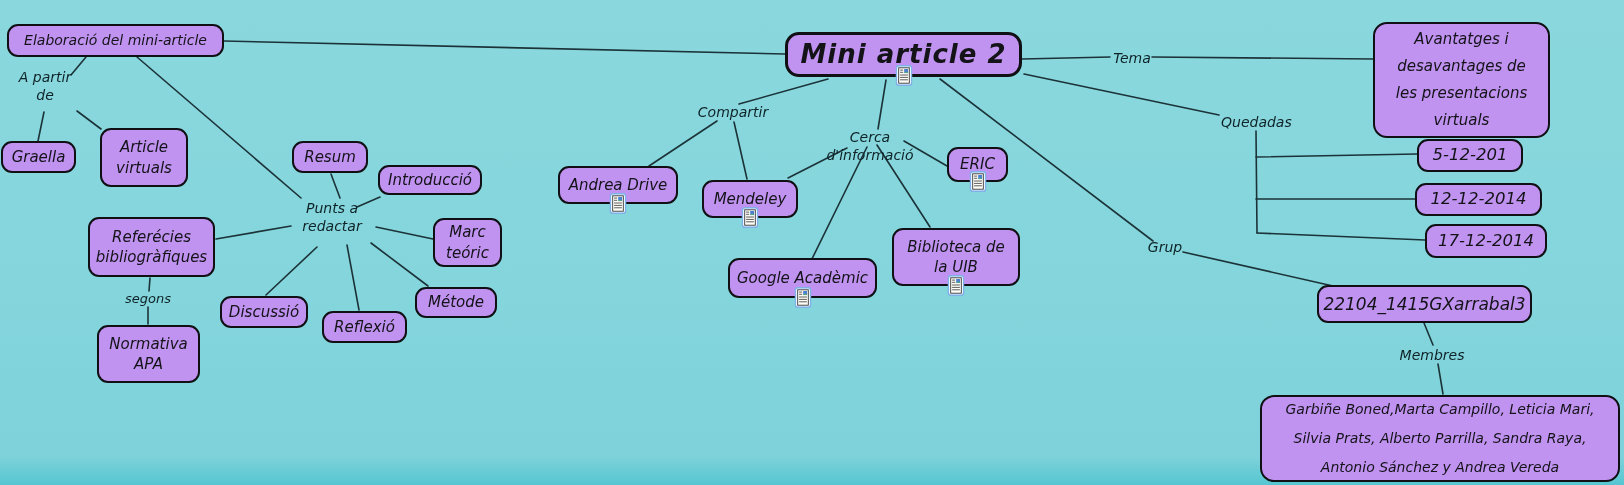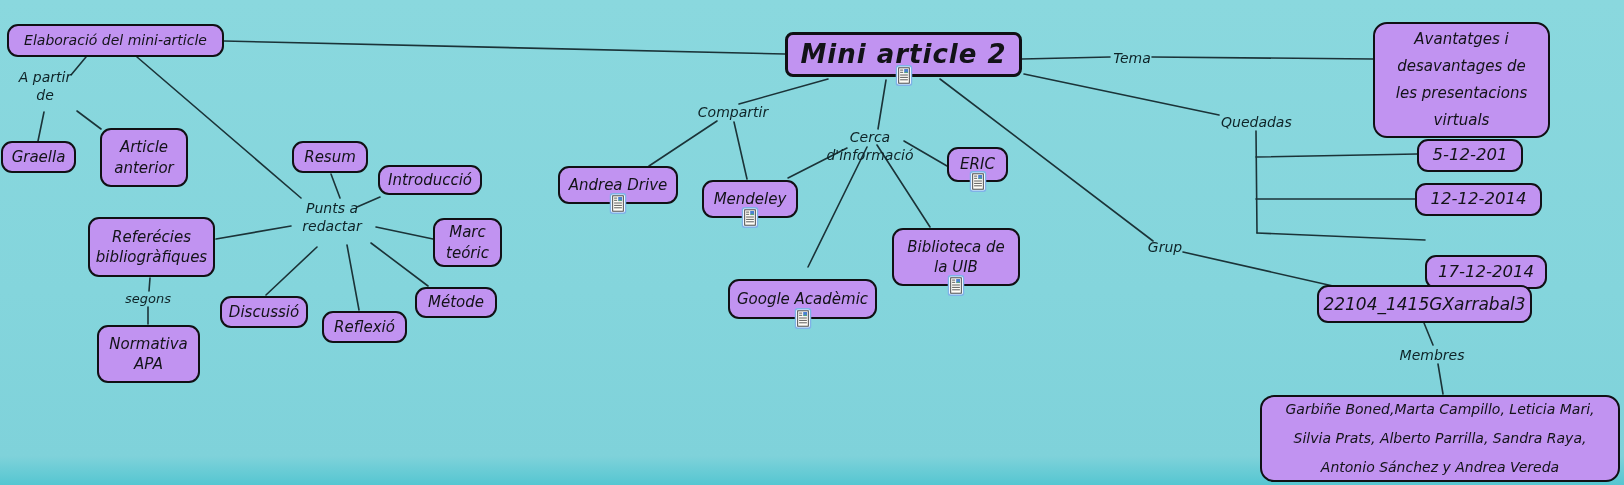--- a/index.html
+++ b/index.html
@@ -9,21 +9,21 @@
     font-family:"DejaVu Sans",sans-serif;
   }
   .edges{position:absolute;left:0;top:0;}
   .node{
     position:absolute;display:flex;align-items:center;justify-content:center;
     box-sizing:border-box;padding:0 6px;text-align:center;
     background:#c193f1;border:2.5px solid #101014;border-radius:11px;
     color:#131318;font-style:italic;font-size:15px;line-height:1.35;
   }
   .lbl{white-space:pre-line;}
-  .root{font-size:26px;font-weight:bold;border-width:3px;border-radius:8px;letter-spacing:1px;}
+  .root{font-size:26px;font-weight:bold;border-width:3px;border-radius:14px;letter-spacing:1px;}
   .fs14{font-size:14px}.fs165{font-size:16.5px}.fs17{font-size:17px}
   .lh27{line-height:27px}.lh29{line-height:29px}.r14{border-radius:14px}
   .elabel{
     position:absolute;text-align:center;font-style:italic;font-size:14px;
     color:#0e2327;line-height:1.32;white-space:pre-line;
   }
   .fs13{font-size:13px}
   .note{position:absolute;left:50%;bottom:-12px;transform:translateX(-50%);}
 </style>
 </head>
@@ -95,21 +95,21 @@
   </div>
 
   <div class="node fs14" style="left:7px;top:24px;width:217px;height:33px;">
     <span class="lbl">Elaboració del mini-article</span>
   </div>
   <div class="node" style="left:1px;top:141px;width:75px;height:32px;">
     <span class="lbl">Graella</span>
   </div>
   <div class="node" style="left:100px;top:128px;width:88px;height:59px;">
     <span class="lbl">Article
-anterior</span>
+virtuals</span>
   </div>
   <div class="node" style="left:292px;top:141px;width:76px;height:32px;">
     <span class="lbl">Resum</span>
   </div>
   <div class="node" style="left:378px;top:165px;width:104px;height:30px;">
     <span class="lbl">Introducció</span>
   </div>
   <div class="node" style="left:88px;top:217px;width:127px;height:60px;">
     <span class="lbl">Referécies
 bibliogràfiques</span>
@@ -143,21 +143,21 @@
     <svg class="note" width="17" height="21">
         <use href="#noteicon"></use>
       </svg>
   </div>
   <div class="node" style="left:947px;top:147px;width:61px;height:35px;">
     <span class="lbl">ERIC</span>
     <svg class="note" width="17" height="21">
         <use href="#noteicon"></use>
       </svg>
   </div>
-  <div class="node" style="left:728px;top:279px;width:149px;height:40px;">
+  <div class="node" style="left:728px;top:258px;width:149px;height:40px;">
     <span class="lbl">Google Acadèmic</span>
     <svg class="note" width="17" height="21">
         <use href="#noteicon"></use>
       </svg>
   </div>
   <div class="node" style="left:892px;top:228px;width:128px;height:58px;">
     <span class="lbl">Biblioteca de
 la UIB</span>
     <svg class="note" width="17" height="21">
         <use href="#noteicon"></use>
@@ -169,21 +169,21 @@
 desavantages de
 les presentacions
 virtuals</span>
   </div>
   <div class="node fs165" style="left:1417px;top:139px;width:106px;height:33px;">
     <span class="lbl">5-12-201</span>
   </div>
   <div class="node fs165" style="left:1415px;top:183px;width:127px;height:33px;">
     <span class="lbl">12-12-2014</span>
   </div>
-  <div class="node fs165" style="left:1425px;top:224px;width:122px;height:34px;margin-top:31px;">
+  <div class="node fs165" style="left:1425px;top:224px;width:122px;height:34px;">
     <span class="lbl">17-12-2014</span>
   </div>
   <div class="node fs17" style="left:1317px;top:285px;width:215px;height:38px;text-align:center;">
     <span class="lbl">22104_1415GXarrabal3</span>
   </div>
   <div class="node fs14 lh29 r14" style="left:1260px;top:395px;width:360px;height:87px;">
     <span class="lbl">Garbiñe Boned,Marta Campillo, Leticia Mari,
 Silvia Prats, Alberto Parrilla, Sandra Raya,
 Antonio Sánchez y Andrea Vereda</span>
   </div>

